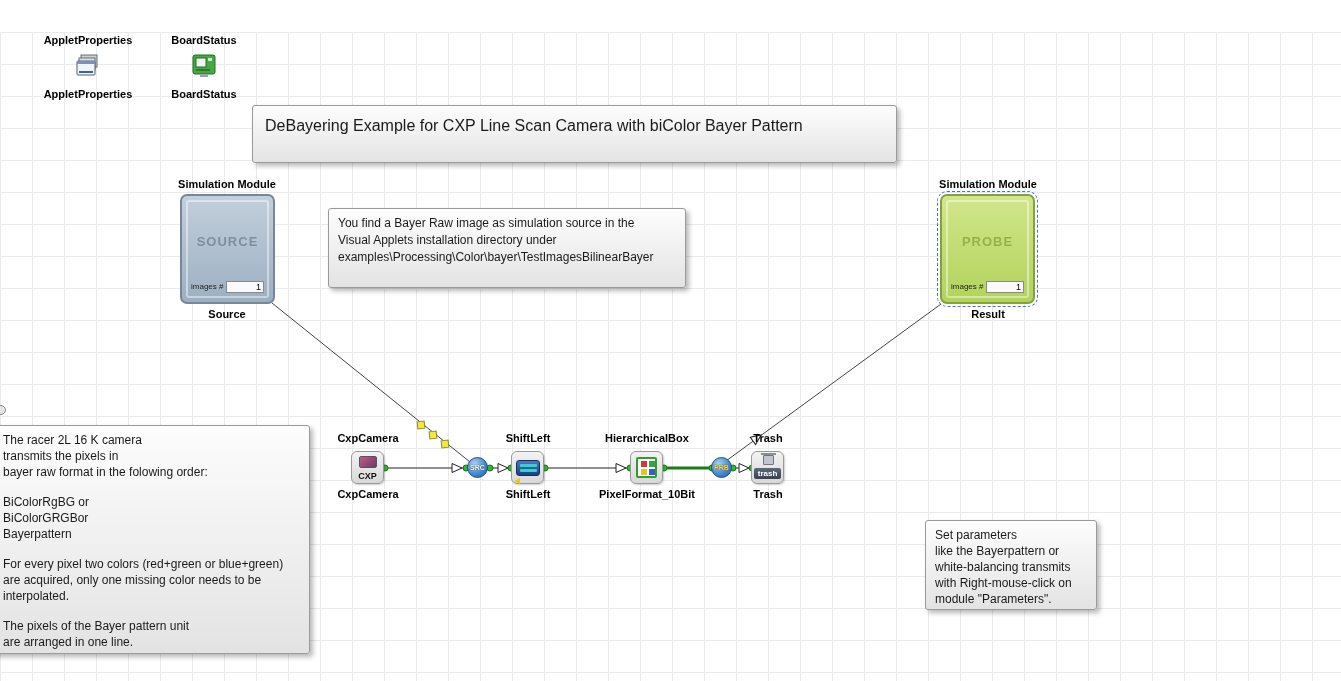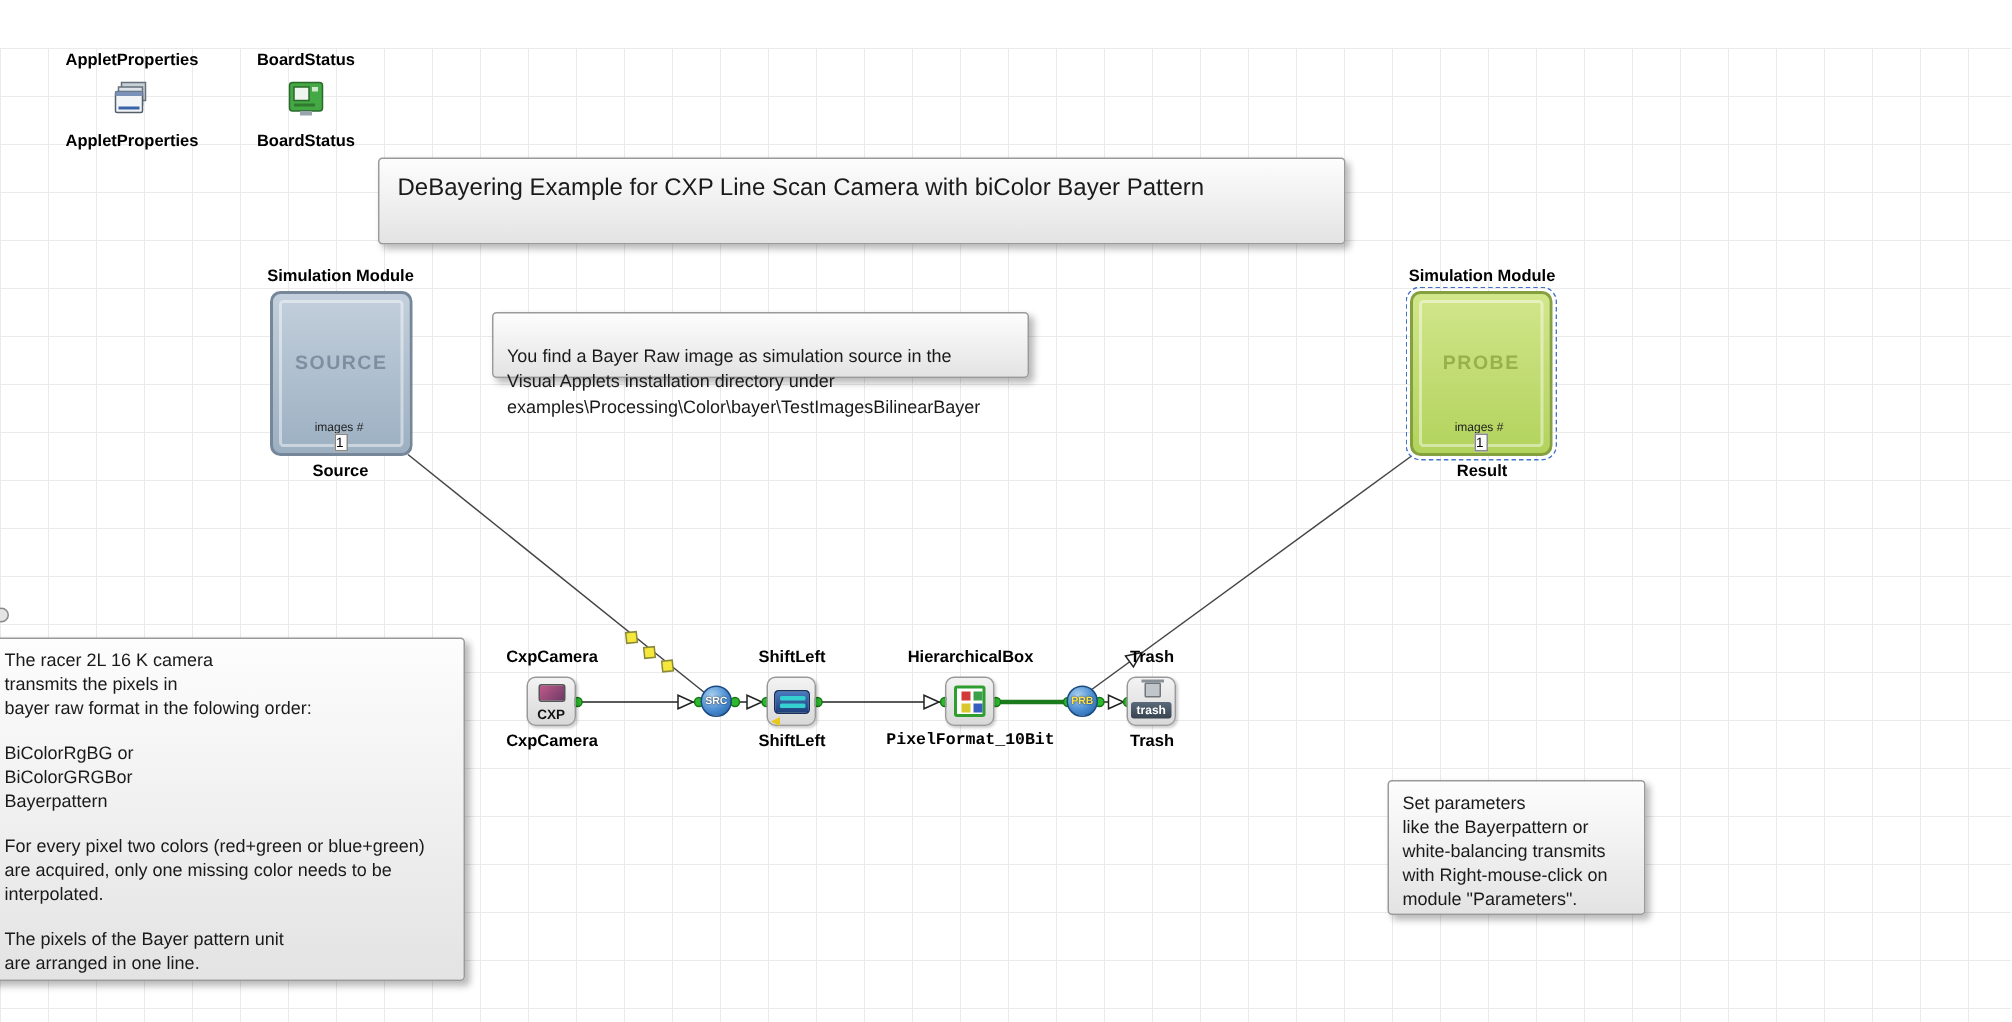--- a/index.html
+++ b/index.html
@@ -19,38 +19,38 @@
 
   
   .note {
     position:absolute; z-index:2; color:#1a1a1a;
     background:linear-gradient(180deg,#fdfdfd 0%,#efefef 55%,#e3e3e3 100%);
     border:1px solid #9a9a9a; border-radius:3px;
     box-shadow:3px 3px 5px rgba(0,0,0,0.28);
   }
   .note-title   { left:252px; top:73px;  width:645px; height:58px; padding:7px 12px; font-size:16px; line-height:25px; }
   .note-title div { white-space:pre; }
-  .note-sim     { left:328px; top:176px; width:358px; height:44px; padding:20px 9px;  font-size:12px; line-height:17px; }
+  .note-sim     { left:328px; top:176px; width:358px; height:80px; padding:6px 9px;  font-size:12px; line-height:17px; }
   .note-camera  { left:-10px; top:393px; width:320px; height:229px; padding:6px 8px 6px 12px; font-size:12px; line-height:16px; }
   .note-params  { left:925px; top:488px; width:172px; height:90px; padding:6px 9px;  font-size:12px; line-height:16px; }
   .gap  { height:14px; }
 
   
   .module-label { position:absolute; z-index:3; width:120px; font-size:11px; font-weight:bold; color:#000; text-align:center; white-space:nowrap; }
 
   
   .sim-module { position:absolute; z-index:3; width:95px; height:110px; border-radius:7px; padding:4px; }
   .sim-module.blue  { background:linear-gradient(180deg,#c3cfdc,#9cb0c2); border:2px solid #76879a; }
   .sim-module.green { background:linear-gradient(180deg,#d2e68b,#b2d35c); border:2px solid #85a13f;
                       outline:1px dashed #4472c8; outline-offset:2px; }
   .sim-inner { position:relative; width:100%; height:100%; border:2px solid rgba(255,255,255,0.45); border-radius:3px; }
   .sim-watermark { position:absolute; top:32px; width:100%; text-align:center; font-weight:bold; font-size:13px; letter-spacing:1px; }
   .blue  .sim-watermark { color:rgba(84,100,122,0.55); }
   .green .sim-watermark { color:rgba(128,152,52,0.65); }
-  .sim-footer { position:absolute; left:3px; right:3px; bottom:3px; height:13px; display:flex; align-items:center;flex-direction:column; }
+  .sim-footer { position:absolute; left:3px; right:3px; bottom:3px; height:13px; display:flex; align-items:center; }
   .images-label { font-size:8px; color:#222; margin-right:3px; white-space:nowrap; }
   .images-value { flex:1; background:#fafafa; border:1px solid #8a8a8a; font-size:9px; text-align:right; padding-right:2px; height:12px; line-height:10px; color:#000; }
 
   
   .palette-icon { position:absolute; z-index:3; width:28px; height:28px; }
 
   
   .node-icon { position:absolute; z-index:3; width:33px; height:33px; border-radius:6px;
                border:1px solid #9a9a9a; background:linear-gradient(180deg,#f3f3f3,#d8d8d8);
                box-shadow:1px 1px 2px rgba(0,0,0,0.2); }
@@ -237,21 +237,21 @@
 
   <div class="module-label" style="left:587px;top:400px;">HierarchicalBox</div>
   <div class="node-icon" style="left:630px;top:419px;">
     <div class="hbox-frame">
       <div class="hbox-cell c1"></div>
       <div class="hbox-cell c2"></div>
       <div class="hbox-cell c3"></div>
       <div class="hbox-cell c4"></div>
     </div>
   </div>
-  <div class="module-label" style="left:587px;top:456px;font-family:Liberation Mono, monospace;">PixelFormat_10Bit</div>
+  <div class="module-label" style="left:587px;top:456px;">PixelFormat_10Bit</div>
 
   <div class="port-ball prb" style="left:711px;top:425px;">
     <span>PRB</span>
   </div>
 
   <div class="module-label" style="left:708px;top:400px;">Trash</div>
   <div class="node-icon" style="left:751px;top:419px;">
     <div class="trash-lid"></div>
     <div class="trash-can"></div>
     <div class="trash-band">trash</div>

